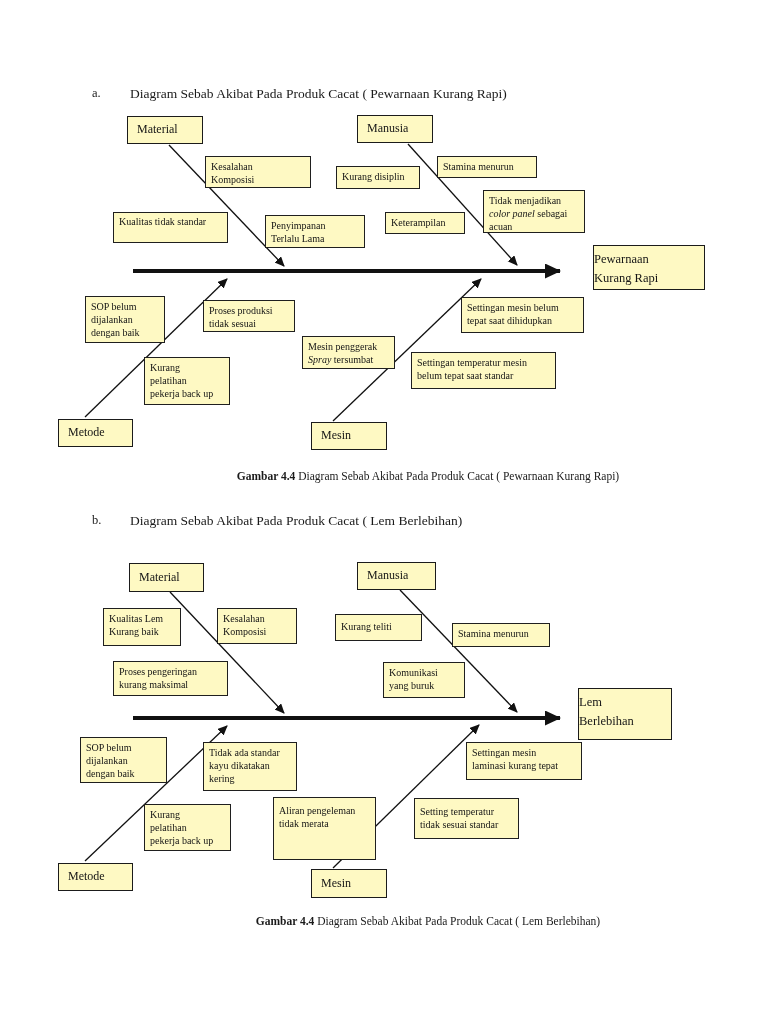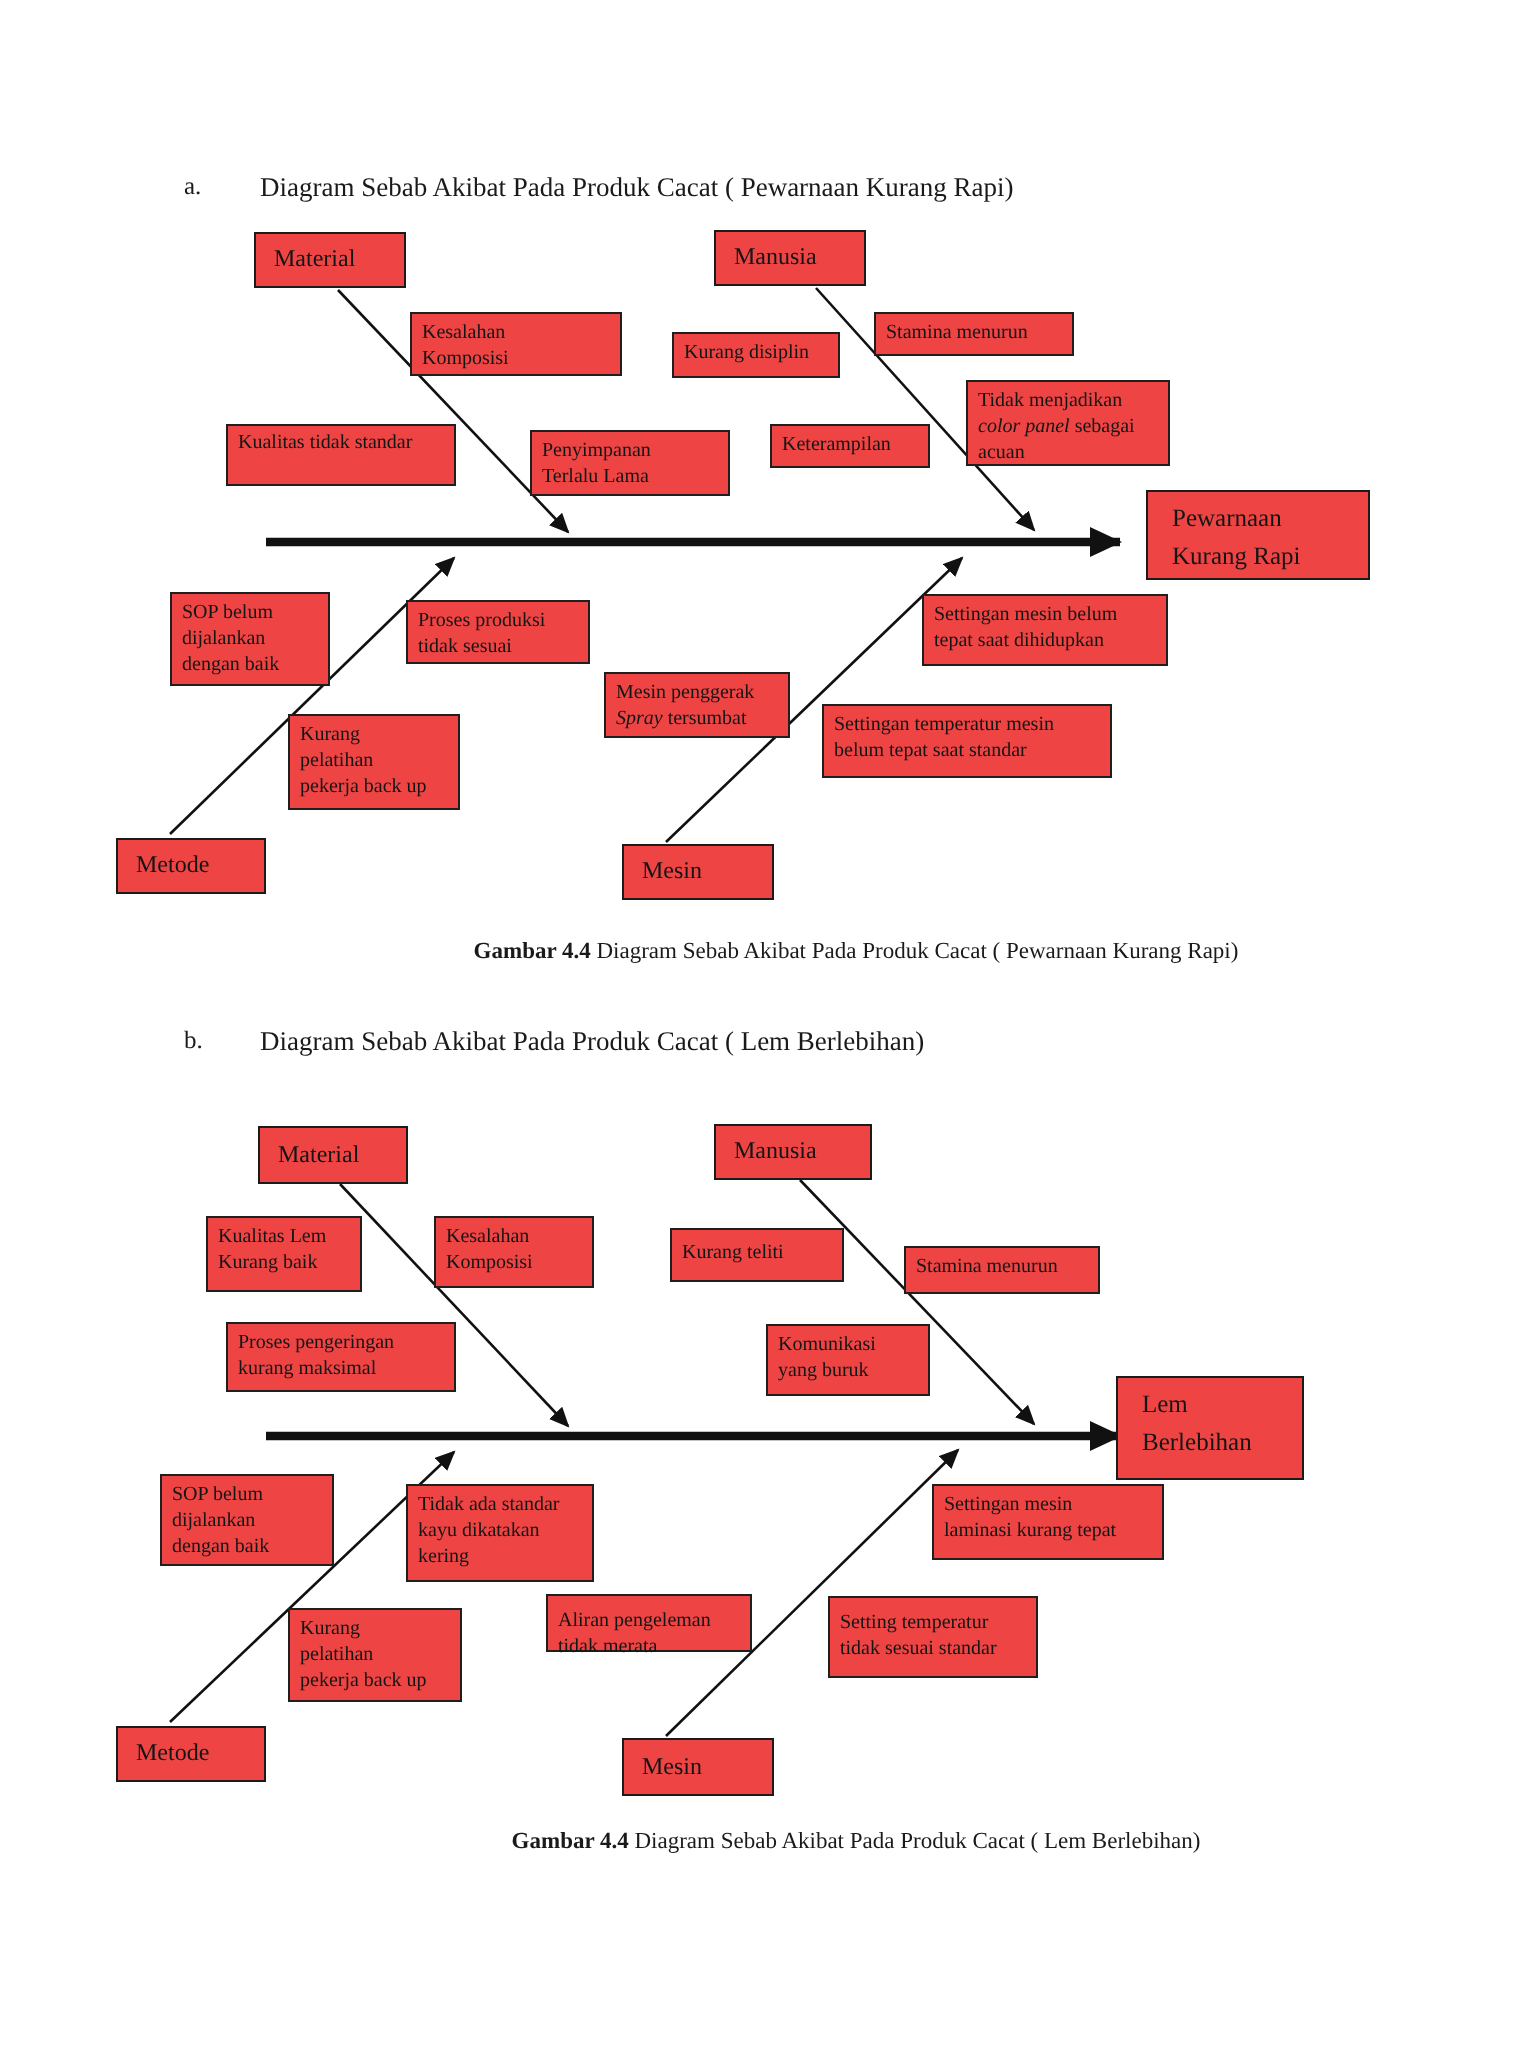--- a/index.html
+++ b/index.html
@@ -4,30 +4,30 @@
 <style>
   html,body{margin:0;padding:0;background:#ffffff;}
   .page{
     position:relative;width:768px;height:1024px;background:#ffffff;
     font-family:"Liberation Serif", "DejaVu Serif", serif;color:#111;
     overflow:hidden;
   }
   .dtitle{position:absolute;left:92px;display:flex;font-size:13.5px;color:#1a1a1a;white-space:nowrap;}
   .dtitle .dlabel{width:38px;font-size:12.5px;}
   .bx{
-    position:absolute;background:#ef4444;border:1.6px solid #1f1f1f;
+    position:absolute;background:#fef9c3;border:1.6px solid #1f1f1f;
     font-size:10px;line-height:1.3;padding:3px 4px 2px 5px;
     white-space:pre-line;box-sizing:border-box;color:#151515;
   }
   .cat{
     font-size:12px;display:flex;align-items:center;padding:0 0 0 9px;
     white-space:nowrap;border:1.7px solid #1b1b1b;
   }
   .eff{
-    font-size:12.5px;line-height:1.55;padding:4px 6px 2px 12px;border:1.7px solid #1b1b1b;
+    font-size:12.5px;line-height:1.55;padding:4px 6px 2px 0;border:1.7px solid #1b1b1b;margin-left:20px;
   }
   .caption{
     position:absolute;left:90px;width:676px;text-align:center;
     font-size:11.5px;color:#1a1a1a;white-space:nowrap;
   }
   .caption b{font-weight:bold;}
   svg.overlay{position:absolute;left:0;top:0;pointer-events:none;}
   .it{font-style:italic;}
 </style>
 </head>
@@ -127,21 +127,21 @@
 dijalankan
 dengan baik</div>
   <div class="bx" style="left:203px;top:742px;width:94px;height:49px">Tidak ada standar
 kayu dikatakan
 kering</div>
   <div class="bx" style="left:466px;top:742px;width:116px;height:38px">Settingan mesin
 laminasi kurang tepat</div>
   <div class="bx" style="left:144px;top:804px;width:87px;height:47px">Kurang
 pelatihan
 pekerja back up</div>
-  <div class="bx" style="left:273px;top:797px;width:103px;height:29px;padding-top:6px">Aliran pengeleman
+  <div class="bx" style="left:273px;top:797px;width:103px;height:63px;padding-top:6px">Aliran pengeleman
 tidak merata</div>
   <div class="bx" style="left:414px;top:798px;width:105px;height:41px;padding-top:6px">Setting temperatur
 tidak sesuai standar</div>
 
   <div class="bx cat" style="left:58px;top:863px;width:75px;height:28px">Metode</div>
   <div class="bx cat" style="left:311px;top:869px;width:76px;height:29px">Mesin</div>
 
   <div class="caption" style="top:915px"><b>Gambar 4.4</b><span> Diagram Sebab Akibat Pada Produk Cacat ( Lem Berlebihan)</span></div>
 
 </div>

